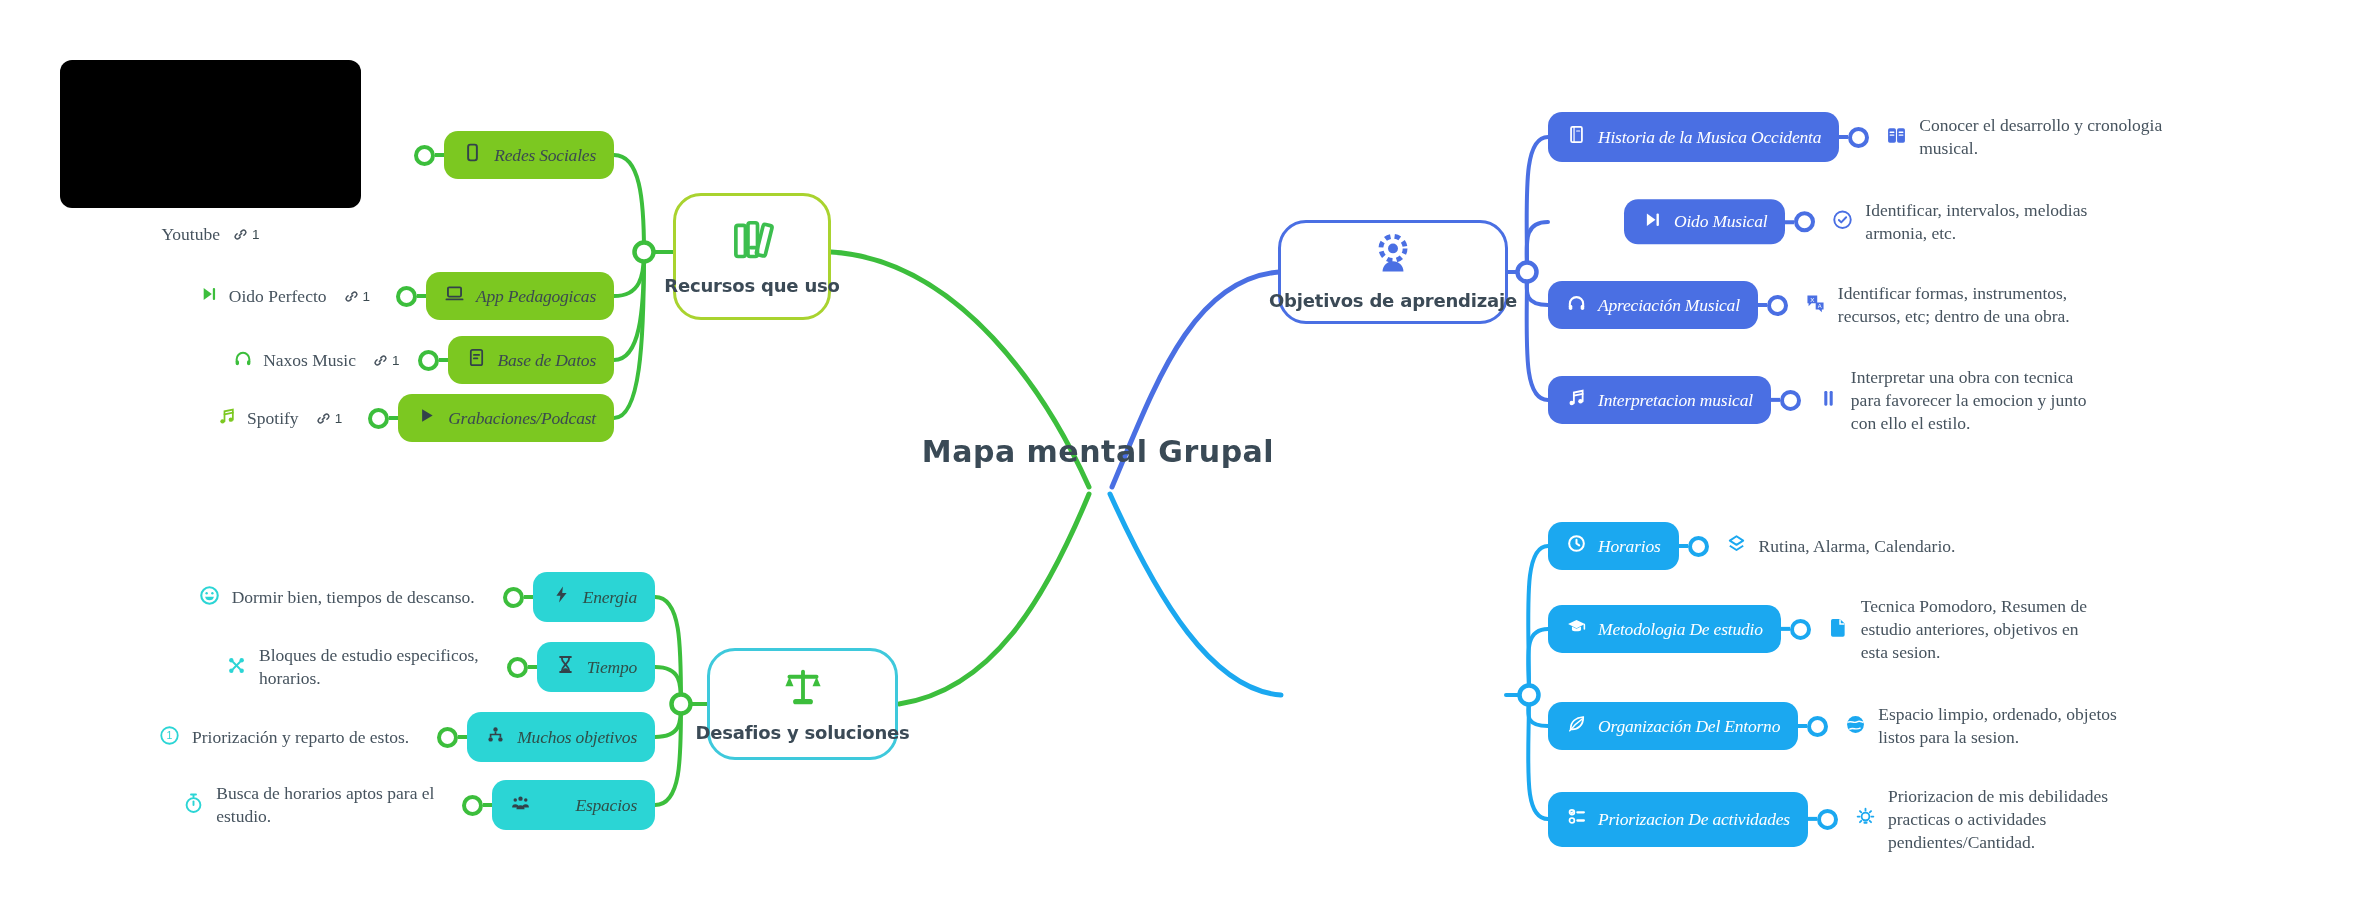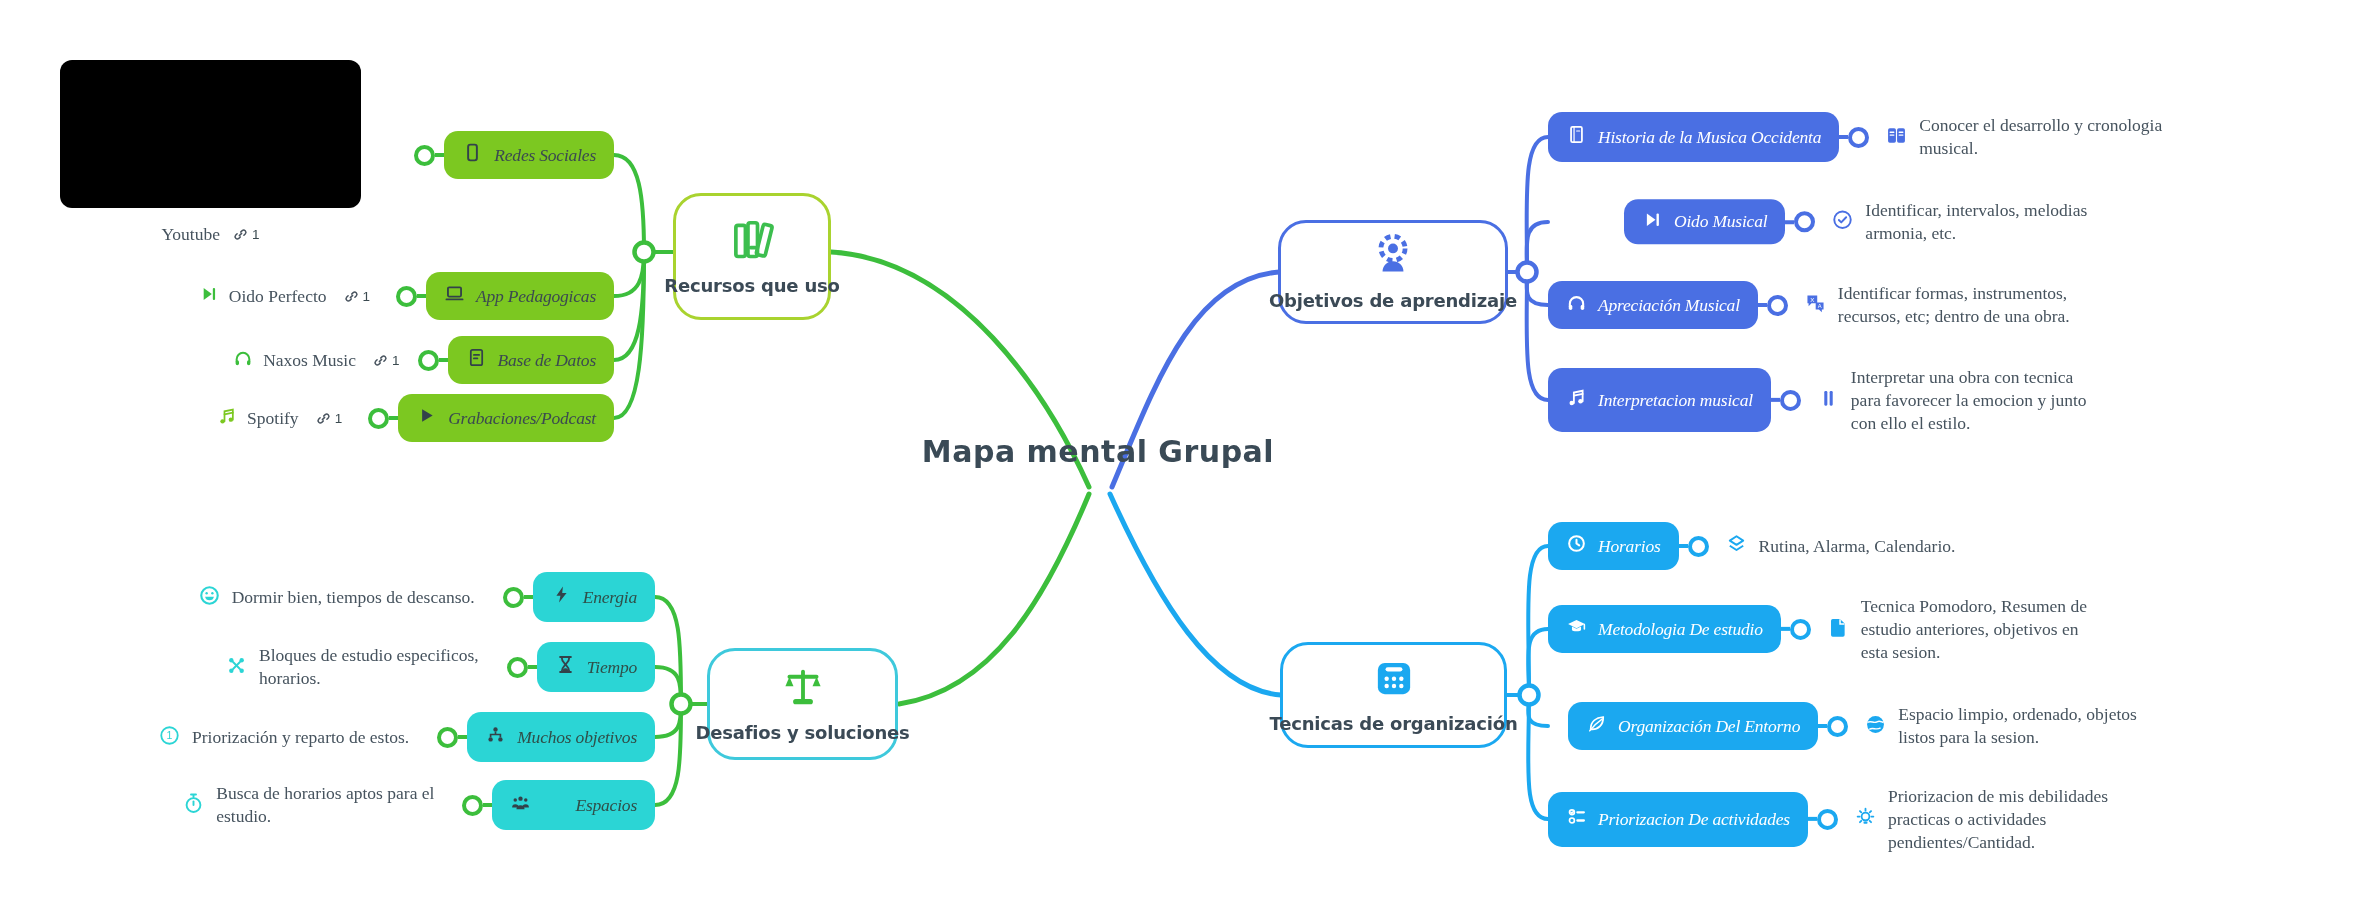--- a/index.html
+++ b/index.html
@@ -95,37 +95,20 @@
               <line x1="12" y1="3.6" x2="12" y2="18.6"></line>
               <line x1="4.6" y1="6.4" x2="19.4" y2="6.4"></line>
             </g>
             <path d="M4.6 6.4 L2.4 11.6 H6.8 Z" fill="currentColor"></path>
             <path d="M19.4 6.4 L17.2 11.6 H21.6 Z" fill="currentColor"></path>
             <rect x="6.6" y="18.6" width="10.8" height="2.8" rx="1.4" fill="currentColor"></rect>
           </svg>
         </span></span>
       <div class="plabel">Desafios y soluciones</div>
     </div>
-    <div class="parent" style="left: 1280px; top: 642px; width: 227px; height: 106px; border: 3px solid rgb(27, 168, 240);">
-      <span style="color: rgb(27, 168, 240);"><span class="icon">
-          <svg width="44" height="44" viewBox="0 0 24 24">
-            <rect x="3.2" y="3.8" width="17.6" height="17" rx="3.8" fill="currentColor"></rect>
-            <rect x="7.4" y="6.1" width="9.2" height="2.3" rx="1.15" fill="#fff"></rect>
-            <g fill="#fff">
-              <circle cx="8" cy="12.4" r="1.2"></circle>
-              <circle cx="12" cy="12.4" r="1.2"></circle>
-              <circle cx="16" cy="12.4" r="1.2"></circle>
-              <circle cx="8" cy="16.4" r="1.2"></circle>
-              <circle cx="12" cy="16.4" r="1.2"></circle>
-              <circle cx="16" cy="16.4" r="1.2"></circle>
-            </g>
-          </svg>
-        </span></span>
-      <div class="plabel">Tecnicas de organización</div>
-    </div>
     <div class="row" style="top: 155px; right: 1751px;">
       <span class="circle" style="border-color: rgb(60, 190, 60);"></span>
       <span class="stub" style="background: rgb(60, 190, 60);"></span>
       <span class="pill" style="background: rgb(124, 200, 33); color: rgb(59, 74, 80); height: 48px;">
         <span style="color: rgb(51, 66, 74);"><span class="icon">
             <svg width="21" height="21" viewBox="0 0 24 24">
               <rect x="7" y="3" width="10" height="18" rx="2.6" fill="none" stroke="currentColor" stroke-width="2.2"></rect>
             </svg>
           </span></span>
         <span>Redes Sociales</span>
@@ -321,21 +304,21 @@
               <path d="M12.2 11 h8.2 v7.2 h-1.8 v3 l-3-3 h-3.4 Z" fill="currentColor"></path>
               <text x="8.6" y="10" text-anchor="middle" font-size="6.5" fill="#fff" font-family="Liberation Sans,sans-serif">X</text>
               <text x="16.3" y="17" text-anchor="middle" font-size="6" fill="#fff" font-family="Liberation Sans,sans-serif">A</text>
             </svg>
           </span></span>
         <span class="dtext">Identificar formas, instrumentos,
 recursos, etc; dentro de una obra.</span>
       </span>
     </div>
     <div class="row" style="top: 400px; left: 1548px;">
-      <span class="pill" style="background: rgb(74, 111, 227); color: rgb(255, 255, 255); height: 64px;">
+      <span class="pill" style="background: rgb(74, 111, 227); color: rgb(255, 255, 255); height: 48px;">
         <span style="color: rgb(255, 255, 255);"><span class="icon">
             <svg width="21" height="21" viewBox="0 0 24 24">
               <g fill="none" stroke="currentColor" stroke-width="2.1" stroke-linecap="round">
                 <path d="M9 18.4 V6.4 L19 4.4 V16.4"></path>
                 <path d="M9 10 L19 8"></path>
               </g>
               <circle cx="6.6" cy="18.4" r="2.6" fill="currentColor"></circle>
               <circle cx="16.6" cy="16.4" r="2.6" fill="currentColor"></circle>
             </svg>
           </span></span>
@@ -516,21 +499,21 @@
               <path d="M6 3.2 h7.6 l4.8 4.8 v12 a1.8 1.8 0 0 1-1.8 1.8 H6 a1.8 1.8 0 0 1-1.8-1.8 V5 A1.8 1.8 0 0 1 6 3.2 Z" fill="currentColor"></path>
               <path d="M13.6 3.6 V8.4 H18.2" fill="none" stroke="#fff" stroke-width="1.6"></path>
             </svg>
           </span></span>
         <span class="dtext">Tecnica Pomodoro, Resumen de
 estudio anteriores, objetivos en
 esta sesion.</span>
       </span>
     </div>
     <div class="row" style="top: 726px; left: 1548px;">
-      <span class="pill" style="background: rgb(27, 168, 240); color: rgb(255, 255, 255); height: 48px; margin-left: 20px;">
+      <span class="pill" style="background: rgb(27, 168, 240); color: rgb(255, 255, 255); height: 48px;">
         <span style="color: rgb(255, 255, 255);"><span class="icon">
             <svg width="21" height="21" viewBox="0 0 24 24">
               <g fill="none" stroke="currentColor" stroke-width="2.1" stroke-linecap="round">
                 <path d="M5.4 18.6 C5.2 9.4 11.8 5.4 19.6 4.8 C19.8 13.6 14 19.4 5.4 18.6 Z"></path>
                 <path d="M4.2 20.4 C8.6 14.6 13.2 10.4 18 7.2" stroke-width="1.6"></path>
               </g>
             </svg>
           </span></span>
         <span>Organización Del Entorno</span>
       </span>

